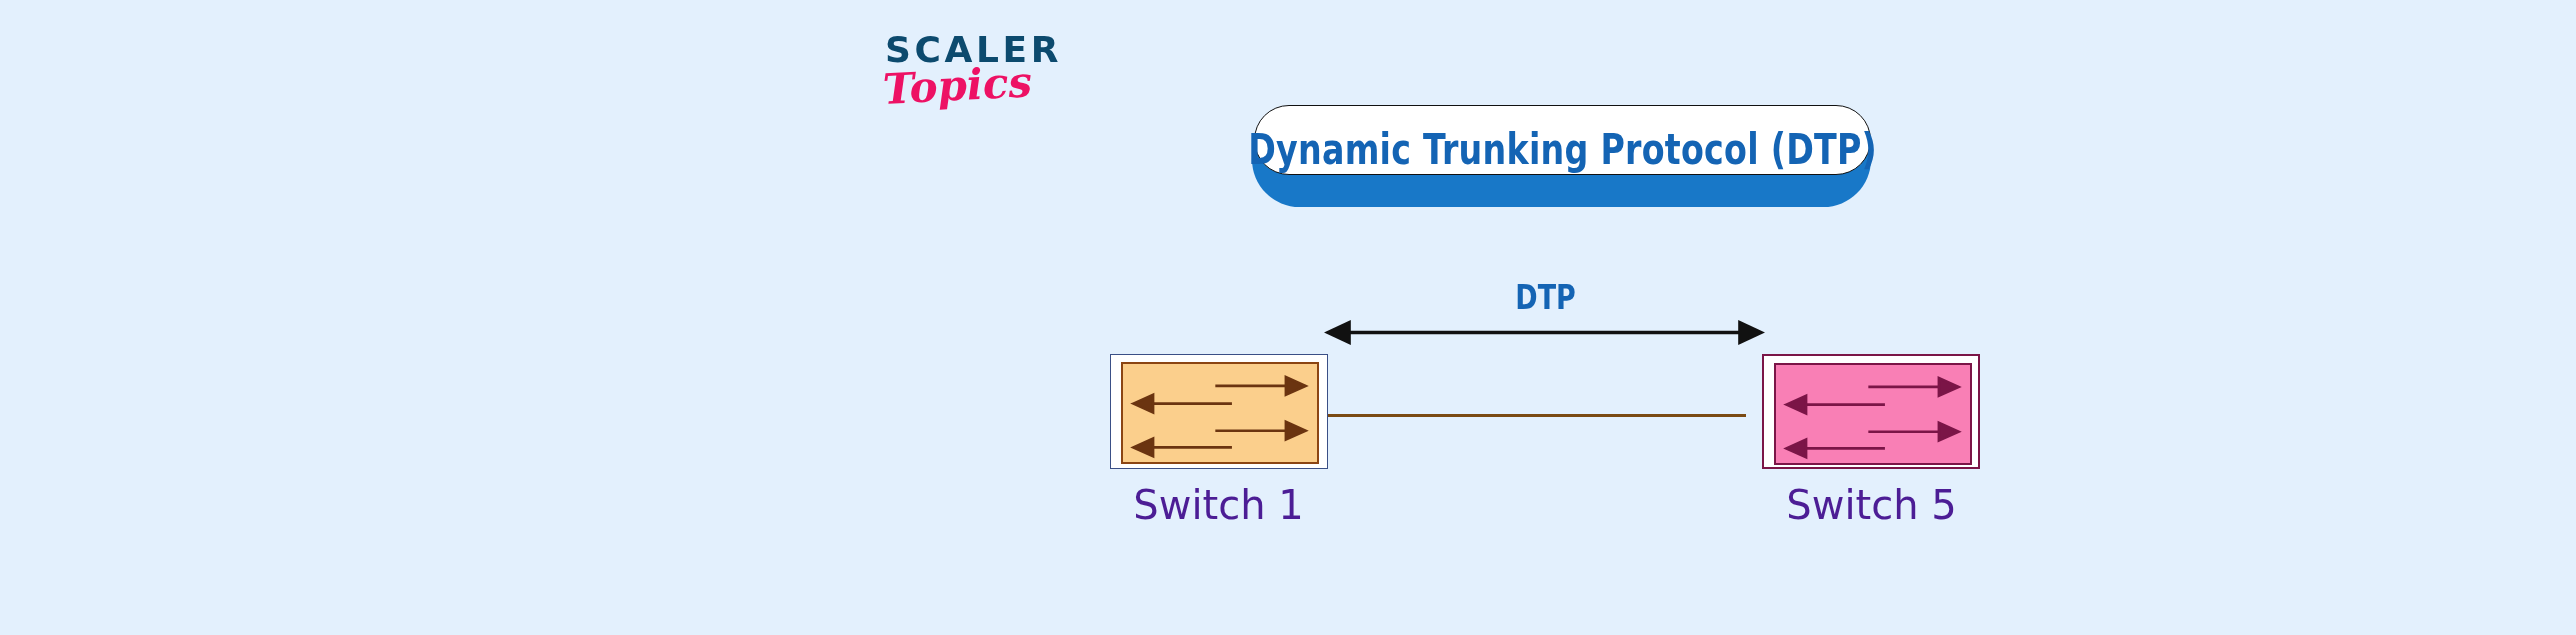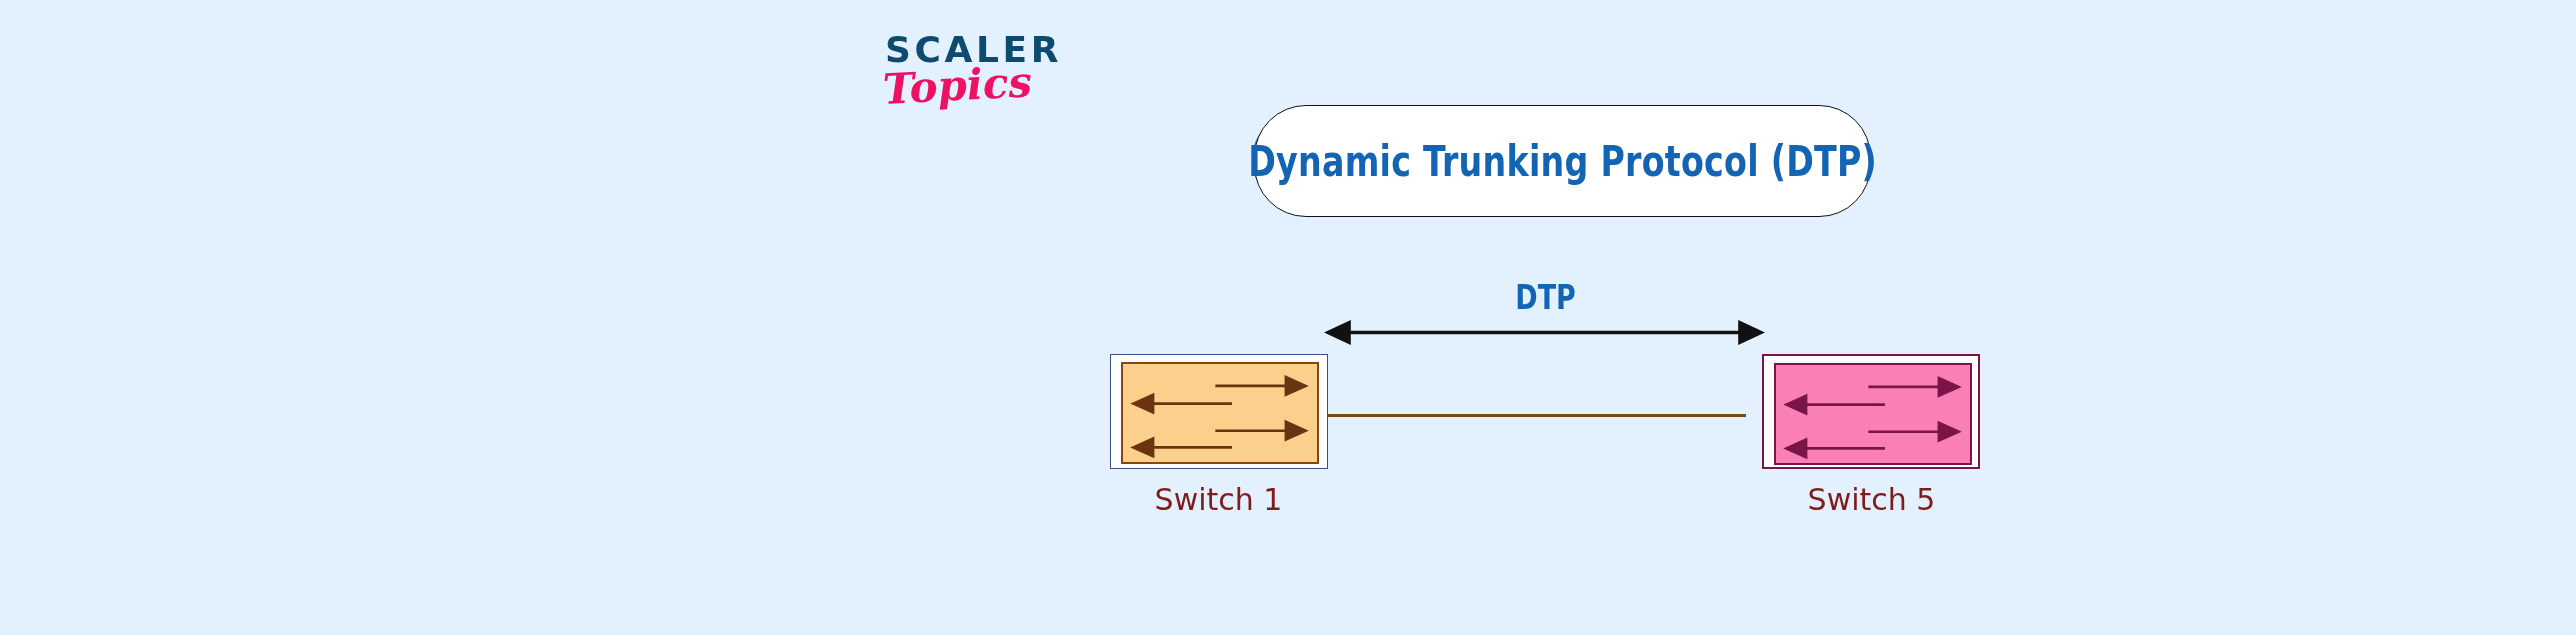--- a/index.html
+++ b/index.html
@@ -65,27 +65,27 @@
     width: 619px;
     height: 95px;
     background: #1878c8;
     border-radius: 52px;
   }
   #title-pill {
     position: absolute;
     left: 3.1px;
     top: 0px;
     width: 617px;
-    height: 112px;
+    height: 70px;
     background: #ffffff;
     border: 1.5px solid #111111;
     border-radius: 52px;
     box-sizing: border-box;
     display: flex;
-    align-items: center;
+    align-items: flex-end;
     justify-content: center;
   }
   #title-text {
     font-family: "DejaVu Sans Condensed", "Liberation Sans Narrow", "Liberation Sans", sans-serif;
     font-weight: bold;
     font-size: 43px;
     color: #1464b4;
     white-space: nowrap;
     transform: scaleX(0.86);
     letter-spacing: 0.3px;
@@ -161,22 +161,22 @@
     position: absolute;
     left: 0; top: 0;
     width: 100%; height: 100%;
   }
 
   
   .switch-caption {
     position: absolute;
     text-align: center;
     font-family: "DejaVu Sans", "Liberation Sans", sans-serif;
-    font-size: 30px;
-    color: #7f1d1d;
+    font-size: 40px;
+    color: #4c1d95;
     white-space: nowrap;
   }
   #switch1-caption { left: 1095px; top: 482px; width: 247px; }
   #switch2-caption { left: 1748px; top: 482px; width: 247px; }
 </style>
 </head>
 <body>
 
 <div id="canvas">
 

